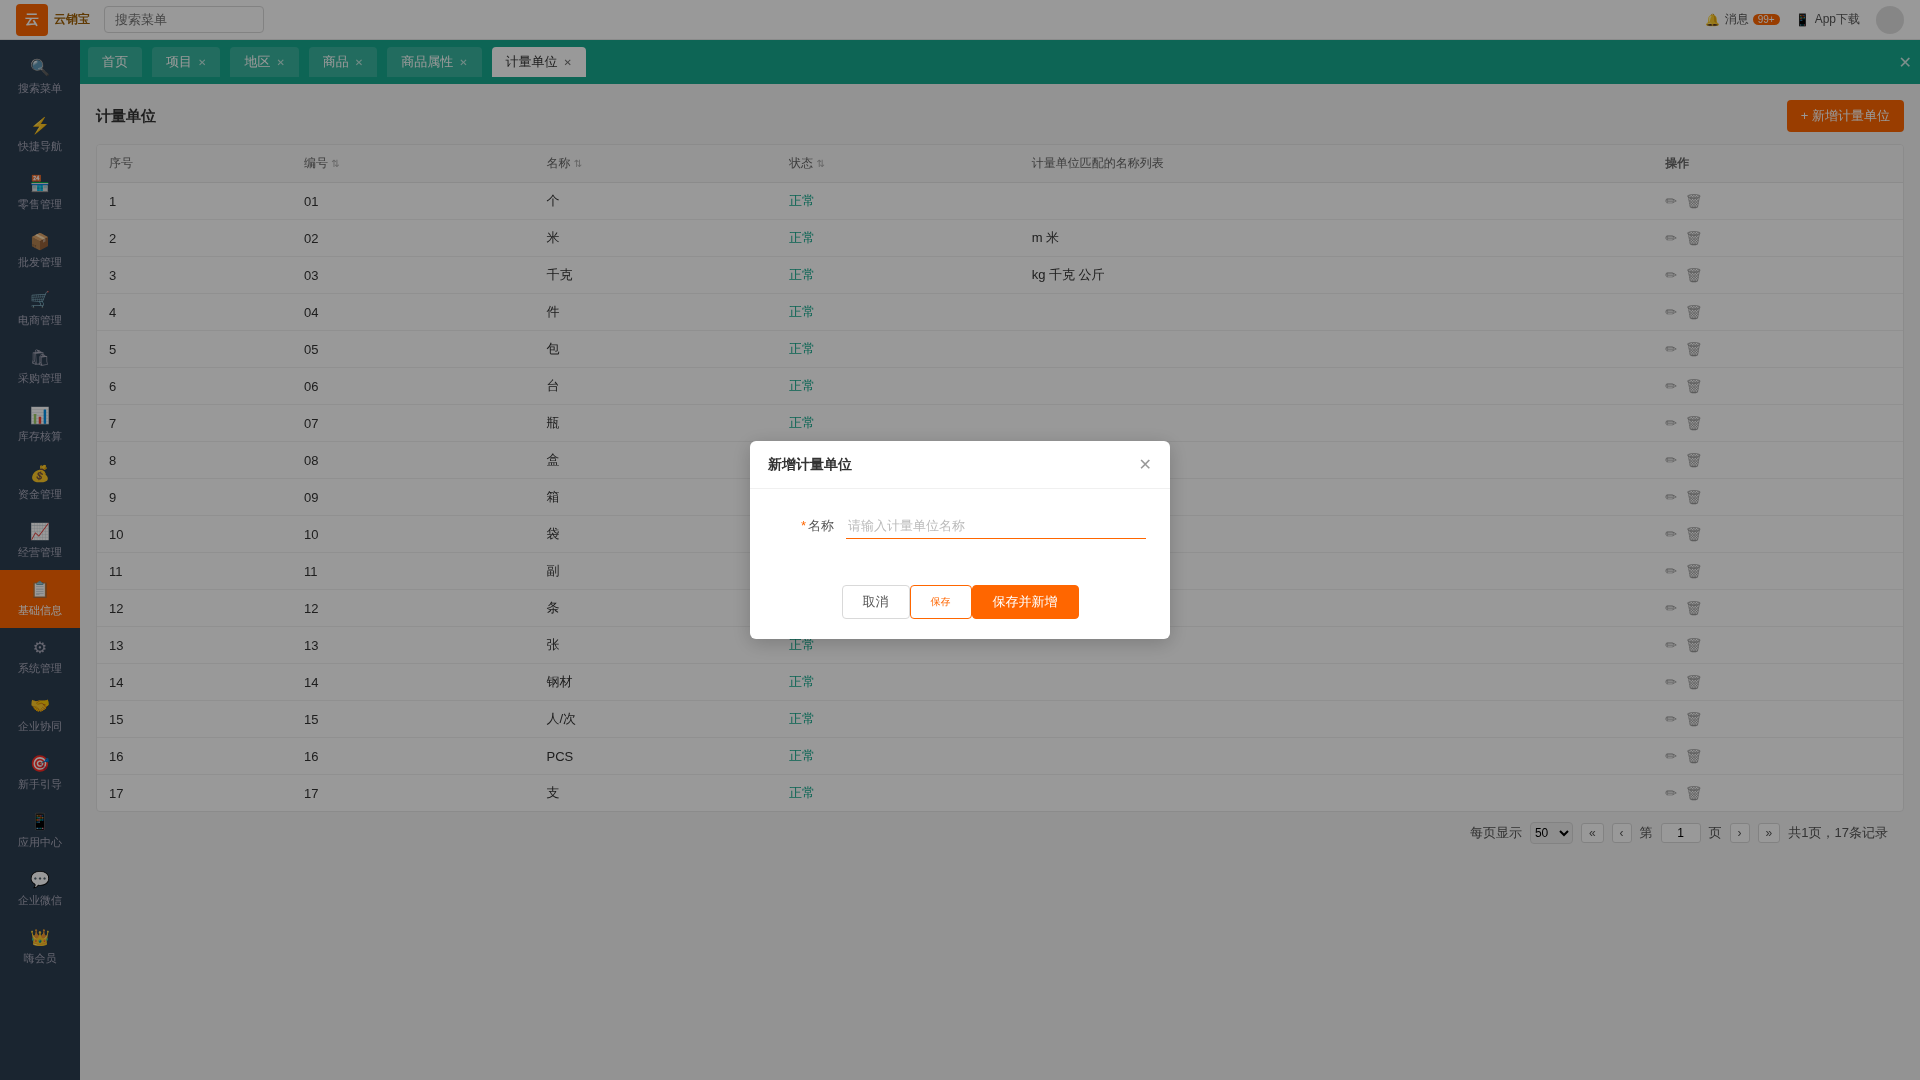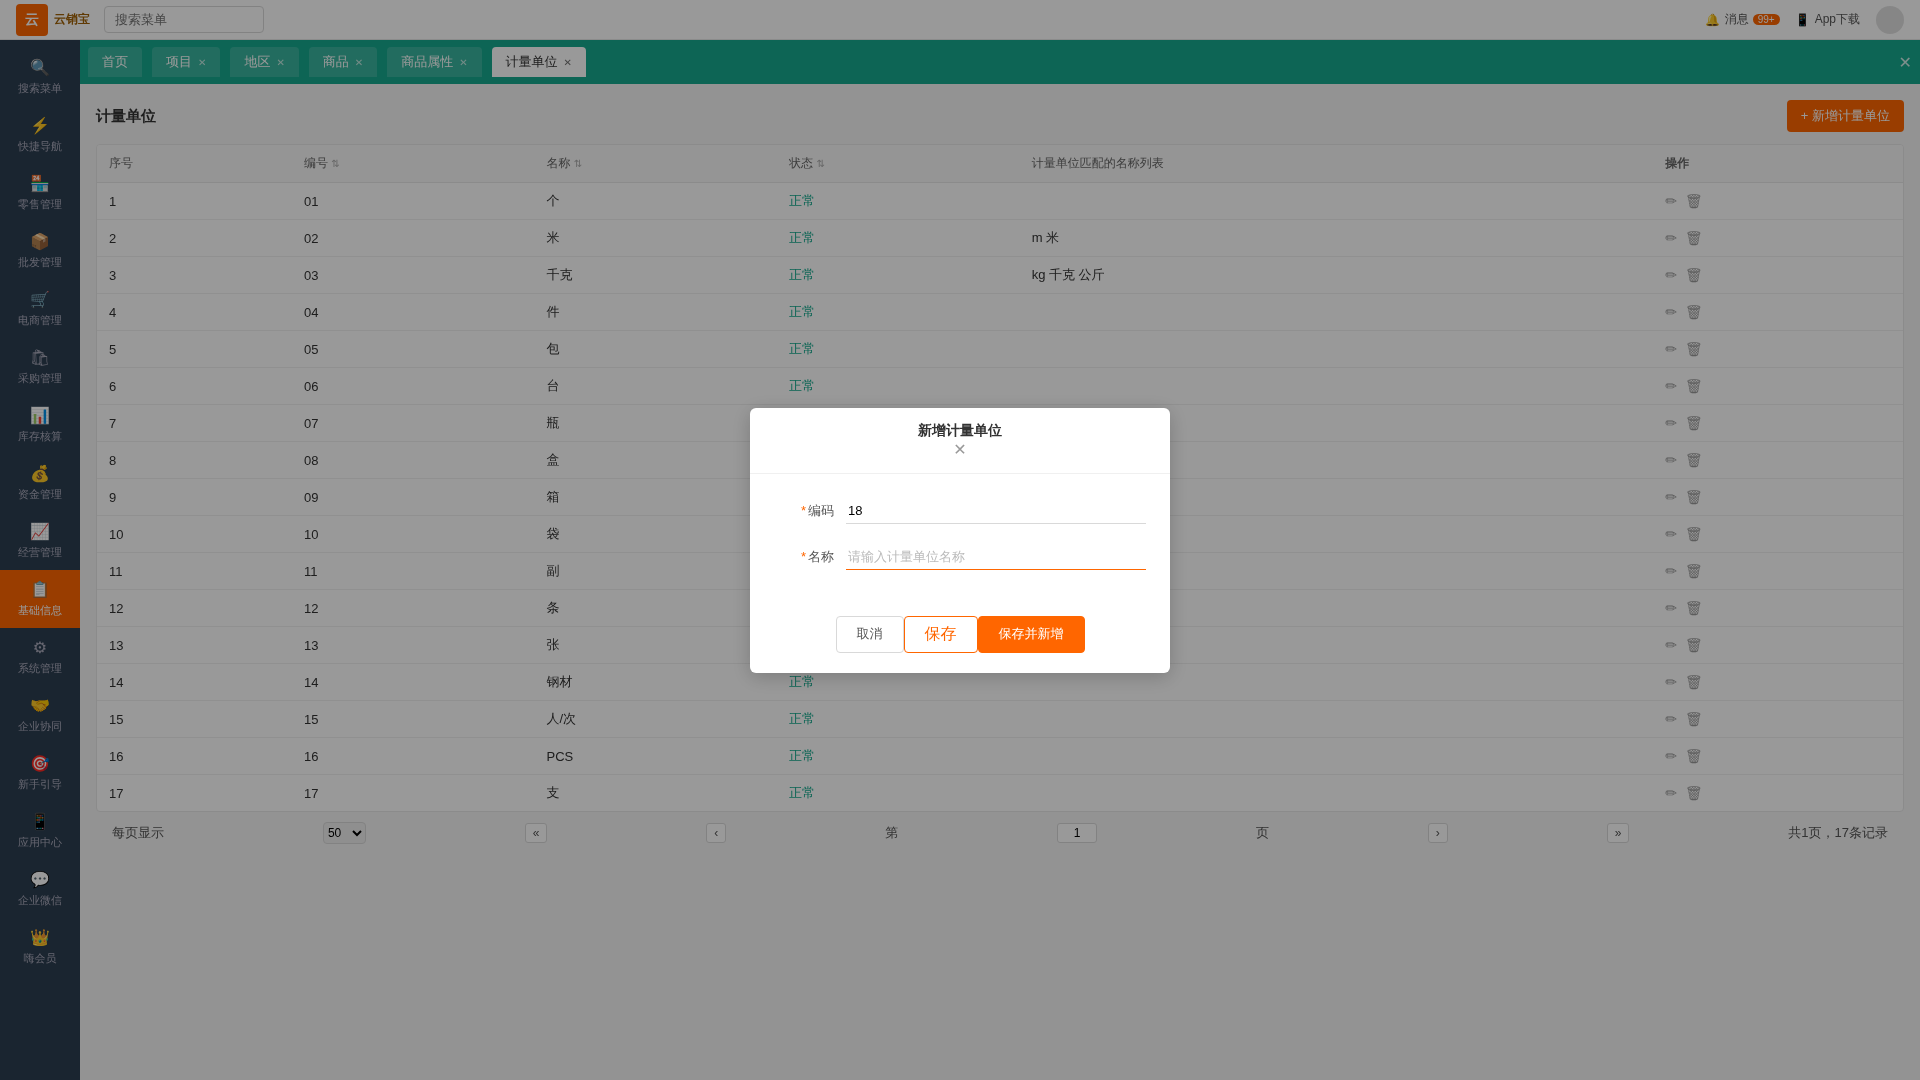--- a/index.html
+++ b/index.html
@@ -48,44 +48,44 @@
     table { width: 100%; border-collapse: collapse; }
     thead tr { background: #f8f8f8; }
     th { padding: 10px 12px; text-align: left; font-weight: 500; color: #666; font-size: 12px; border-bottom: 1px solid #e8e8e8; white-space: nowrap; }
     td { padding: 9px 12px; border-bottom: 1px solid #f0f0f0; font-size: 13px; color: #333; }
     tr:last-child td { border-bottom: none; }
     .status-normal { color: #17a98e; }
     .col-ops { display: flex; gap: 8px; align-items: center; }
     .icon-edit, .icon-delete { cursor: pointer; color: #999; font-size: 14px; }
 
     
-    .pagination { display: flex; align-items: center; justify-content: space-between; padding: 10px 16px; gap: 0; font-size: 13px; color: #555; }
+    .pagination { display: flex; align-items: center; justify-content: flex-end; padding: 10px 16px; gap: 8px; font-size: 13px; color: #555; }
     .pagination select { border: 1px solid #d9d9d9; border-radius: 4px; padding: 2px 0; font-size: 12px; }
     .pagination .pg-btn { border: 1px solid #d9d9d9; background: #fff; border-radius: 3px; padding: 2px 7px; cursor: pointer; color: #555; font-size: 12px; }
     .pagination .pg-btn:disabled { color: #ccc; cursor: not-allowed; }
     .pagination input { border: 1px solid #d9d9d9; border-radius: 3px; width: 40px; text-align: center; padding: 2px 4px; font-size: 12px; }
 
     
     .overlay { position: fixed; top: 0; left: 0; width: 100%; height: 100%; background: rgba(0,0,0,0.4); z-index: 100; display: flex; align-items: center; justify-content: center; }
 
     
     .modal { background: #fff; border-radius: 6px; width: 420px; box-shadow: 0 4px 20px rgba(0,0,0,0.2); overflow: hidden; }
-    .modal-header { display: flex; align-items: center; justify-content: space-between; padding: 14px 18px; border-bottom: 1px solid #f0f0f0; flex-direction: column; }
+    .modal-header { display: flex; align-items: center; justify-content: space-between; padding: 14px 18px; border-bottom: 1px solid #f0f0f0; }
     .modal-title { font-size: 14px; font-weight: bold; color: #333; }
     .modal-close { cursor: pointer; color: #999; font-size: 16px; }
     .modal-body { padding: 24px 24px 16px; }
     .form-row { display: flex; align-items: center; margin-bottom: 20px; }
     .form-label { width: 60px; text-align: right; font-size: 13px; color: #555; margin-right: 12px; }
     .form-label .required { color: #f60; margin-right: 2px; }
     .form-input { flex: 1; border: none; border-bottom: 1px solid #d9d9d9; padding: 5px 2px; font-size: 13px; outline: none; }
     .form-input.focused { border-bottom: 1px solid #f60; }
     .form-input::placeholder { color: #bbb; }
     .modal-footer { display: flex; justify-content: center; padding: 10px 24px 20px; }
     .btn-cancel { background: #fff; color: #555; border: 1px solid #d9d9d9; padding: 7px 20px; border-radius: 4px; cursor: pointer; font-size: 13px; }
-    .btn-save { background: #fff; color: #f60; border: 1px solid #f60; padding: 7px 20px; border-radius: 4px; cursor: pointer; font-size: 16px; }
+    .btn-save { background: #fff; color: #f60; border: 1px solid #f60; padding: 7px 20px; border-radius: 4px; cursor: pointer; font-size: 10px; }
     .btn-save-add { background: #f60; color: #fff; border: 1px solid #f60; padding: 7px 20px; border-radius: 4px; cursor: pointer; font-size: 13px; }
 
     .sort-icon { font-size: 10px; color: #aaa; }
     .search-bar { display: flex; align-items: center; gap: 6px; }
     .search-input { border: 1px solid #d9d9d9; border-radius: 4px; padding: 5px 10px; font-size: 13px; width: 160px; outline: none; }
   </style>
 </head>
 <body>
 
 <div class="top-bar">
@@ -477,26 +477,20 @@
 
 <div class="overlay">
   <div class="modal">
     <div class="modal-header">
       <span class="modal-title">新增计量单位</span>
       <span class="modal-close">✕</span>
     </div>
     <div class="modal-body">
       <div class="form-row">
         <div class="form-label">
-          <span class="required">*</span><span>编码</span>
-        </div>
-        <input type="text" class="form-input" value="18" style="">
-      </div>
-      <div class="form-row">
-        <div class="form-label">
           <span class="required">*</span><span>名称</span>
         </div>
         <input type="text" class="form-input focused" placeholder="请输入计量单位名称" style="">
       </div>
     </div>
     <div class="modal-footer">
       <button class="btn-cancel">取消</button>
       <button class="btn-save">保存</button>
       <button class="btn-save-add">保存并新增</button>
     </div>

